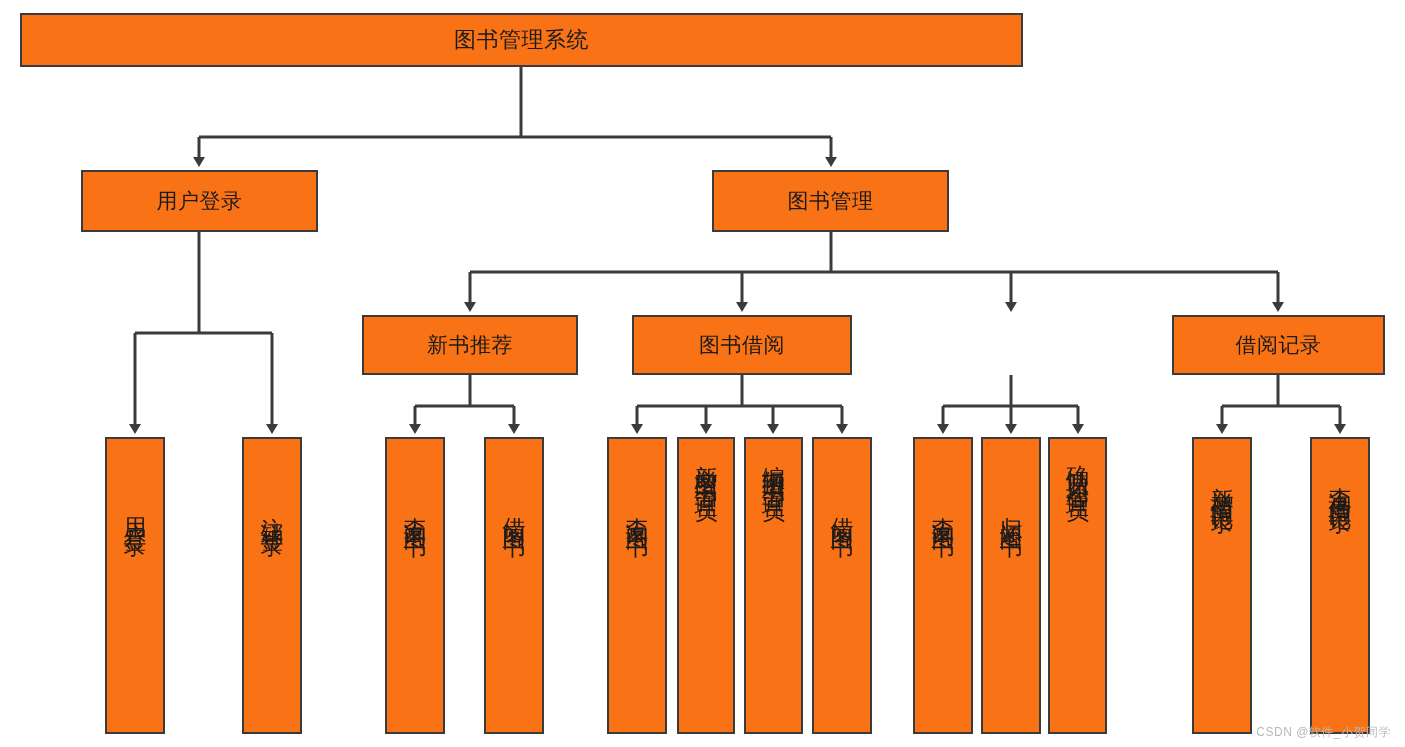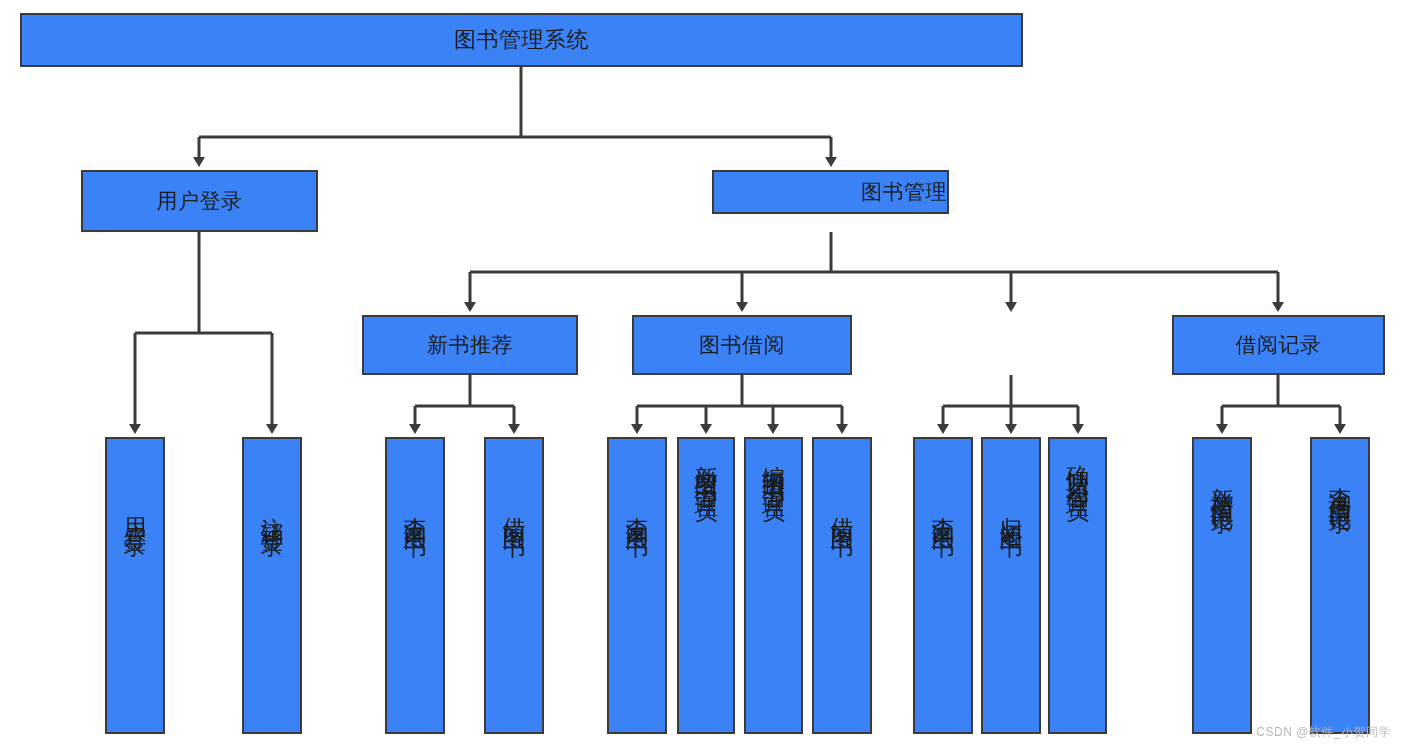--- a/index.html
+++ b/index.html
@@ -23,21 +23,21 @@
     left: 0;
     top: 0;
     width: 1405px;
     height: 747px;
     pointer-events: none;
   }
   .node {
     position: absolute;
     box-sizing: border-box;
     border: 2px solid #3b3b3b;
-    background: #3b82f6;
+    background: #f97316;
     display: flex;
     align-items: center;
     justify-content: center;
     text-align: center;
   }
   .node .label {
     color: #1b1b1b;
     line-height: 1.18;
   }
   
@@ -133,21 +133,21 @@
   </svg>
 
   <div class="node horiz root" style="left:20px; top:13px; width:1003px; height:54px;">
     <span class="label">图书管理系统</span>
   </div>
 
   <div class="node horiz" style="left:81px; top:170px; width:237px; height:62px;">
     <span class="label">用户登录</span>
   </div>
 
-  <div class="node horiz" style="left:712px; top:170px; width:237px; height:44px;justify-content:flex-end;">
+  <div class="node horiz" style="left:712px; top:170px; width:237px; height:62px;">
     <span class="label">图书管理</span>
   </div>
 
   <div class="node horiz" style="left:362px; top:315px; width:216px; height:60px;">
     <span class="label">新书推荐</span>
   </div>
 
   <div class="node horiz" style="left:632px; top:315px; width:220px; height:60px;">
     <span class="label">图书借阅</span>
   </div>

